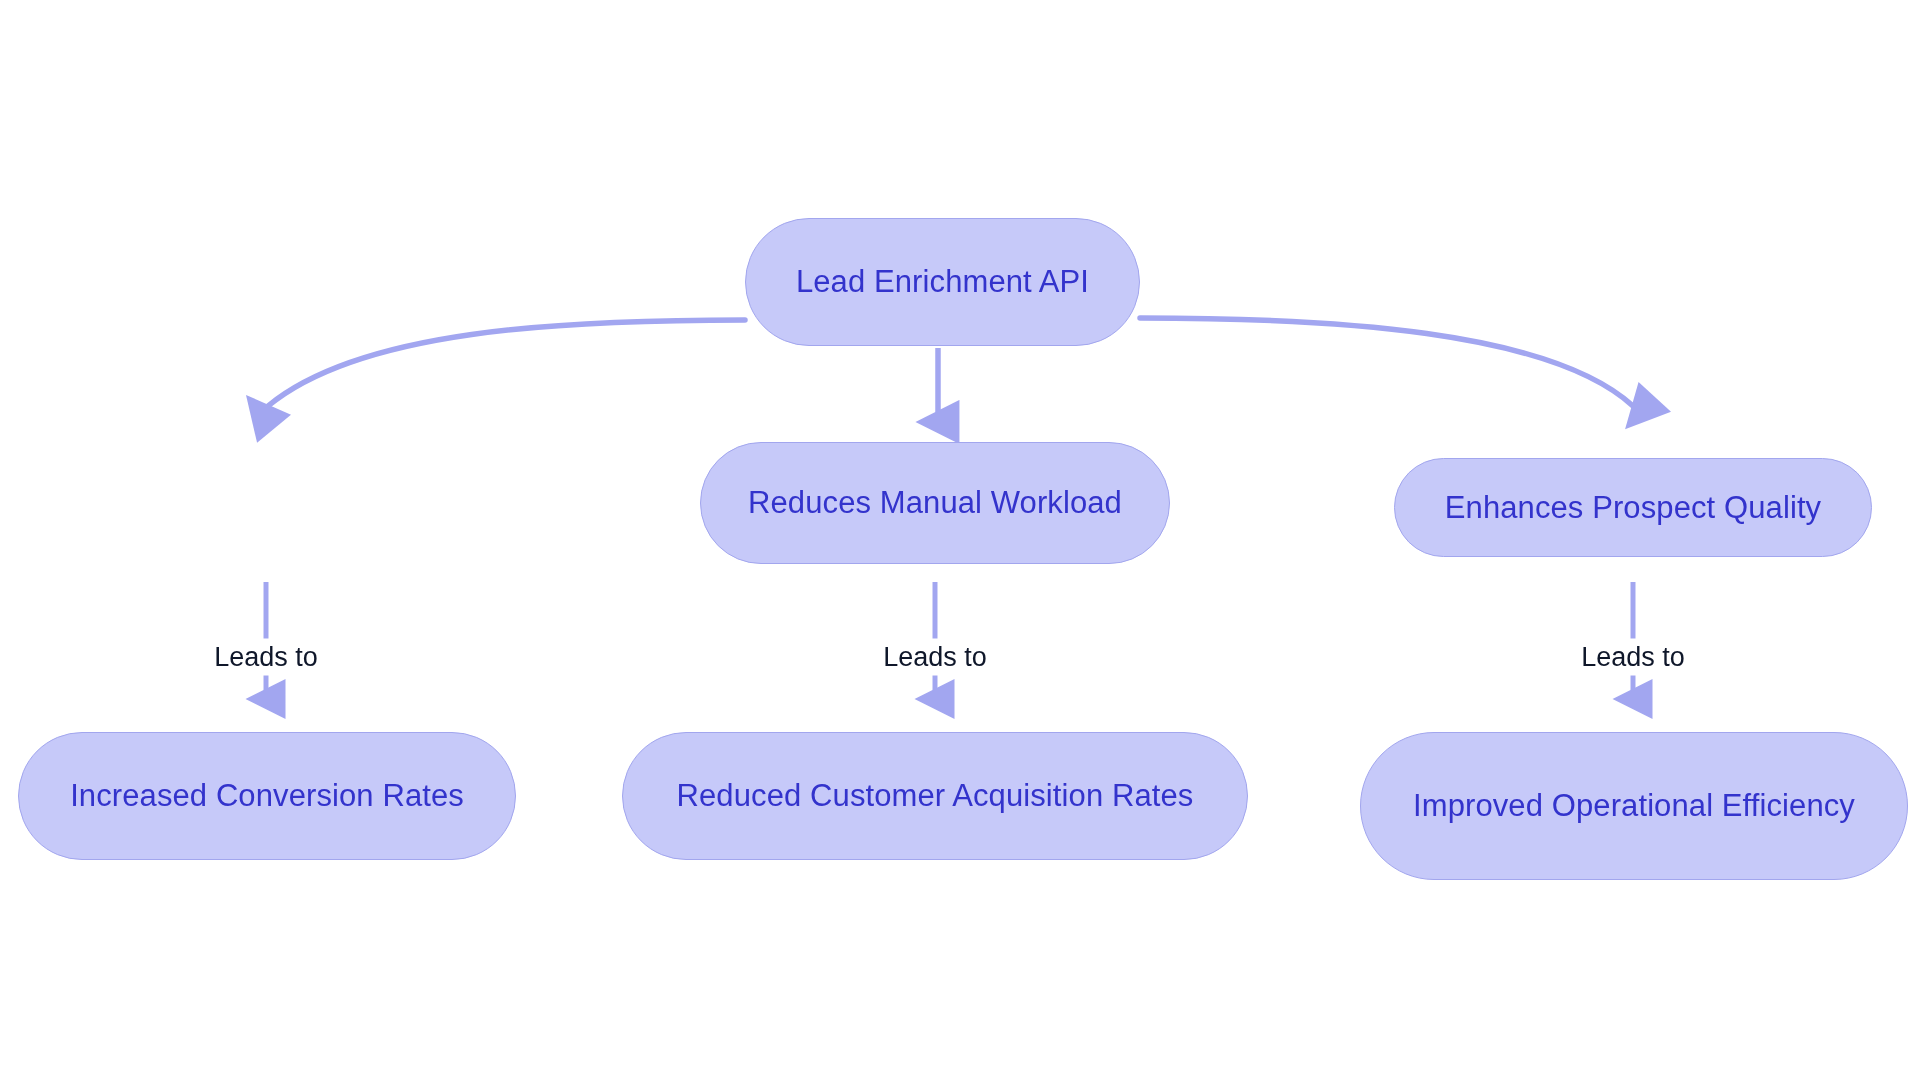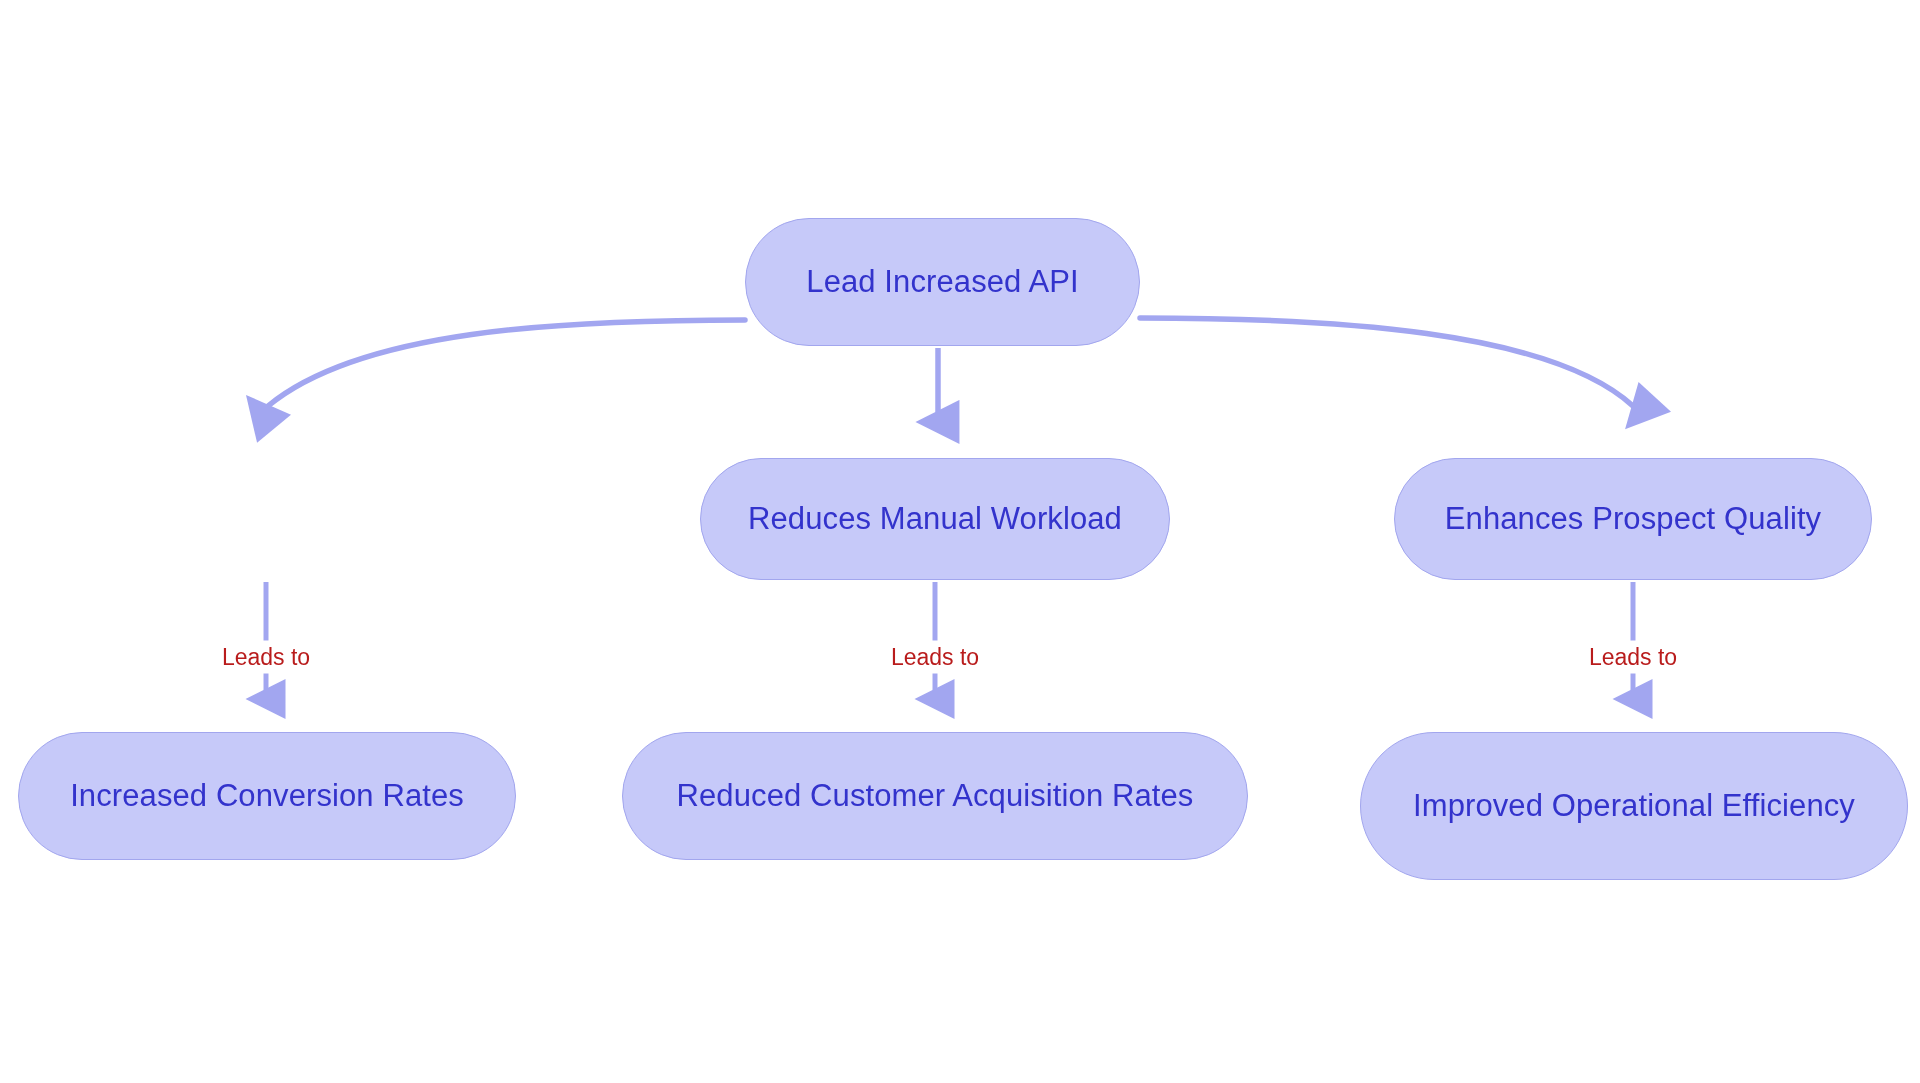--- a/index.html
+++ b/index.html
@@ -45,22 +45,22 @@
     line-height: 1.2;
     padding: 0 26px;
     white-space: nowrap;
   }
   .node-label {
     display: block;
   }
   .edge-label {
     position: absolute;
     box-sizing: border-box;
-    color: #b91c1c;
-    font-size: 23px;
+    color: #0f172a;
+    font-size: 27px;
     font-weight: 400;
     line-height: 1;
     background: #ffffff;
     padding: 5px 9px;
     white-space: nowrap;
     text-align: center;
     transform: translate(-50%, -50%);
   }
 </style>
 </head>
@@ -82,29 +82,29 @@
     <path d="M 1140 318 C 1330 318 1550 330 1633 406" fill="none" stroke="#a2a6f0" stroke-width="5.5" stroke-linecap="round" marker-end="url(#arrowhead)"></path>
 
     <path d="M 266 582 L 266 690" fill="none" stroke="#a2a6f0" stroke-width="5" stroke-linecap="butt" marker-end="url(#arrowhead)"></path>
 
     <path d="M 935 582 L 935 690" fill="none" stroke="#a2a6f0" stroke-width="5" stroke-linecap="butt" marker-end="url(#arrowhead)"></path>
 
     <path d="M 1633 582 L 1633 690" fill="none" stroke="#a2a6f0" stroke-width="5" stroke-linecap="butt" marker-end="url(#arrowhead)"></path>
   </svg>
 
   <div class="node" style="left:745px; top:218px; width:395px; height:128px;">
-    <span class="node-label">Lead Increased API</span>
+    <span class="node-label">Lead Enrichment API</span>
   </div>
 
 
-  <div class="node" style="left:700px; top:458px; width:470px; height:122px;">
+  <div class="node" style="left:700px; top:442px; width:470px; height:122px;">
     <span class="node-label">Reduces Manual Workload</span>
   </div>
 
-  <div class="node" style="left:1394px; top:458px; width:478px; height:122px;">
+  <div class="node" style="left:1394px; top:458px; width:478px; height:99px;">
     <span class="node-label">Enhances Prospect Quality</span>
   </div>
 
   <div class="edge-label" style="left:266px; top:657px;">Leads to</div>
 
   <div class="edge-label" style="left:935px; top:657px;">Leads to</div>
 
   <div class="edge-label" style="left:1633px; top:657px;">Leads to</div>
 
   <div class="node" style="left:18px; top:732px; width:498px; height:128px;align-items:center;">

